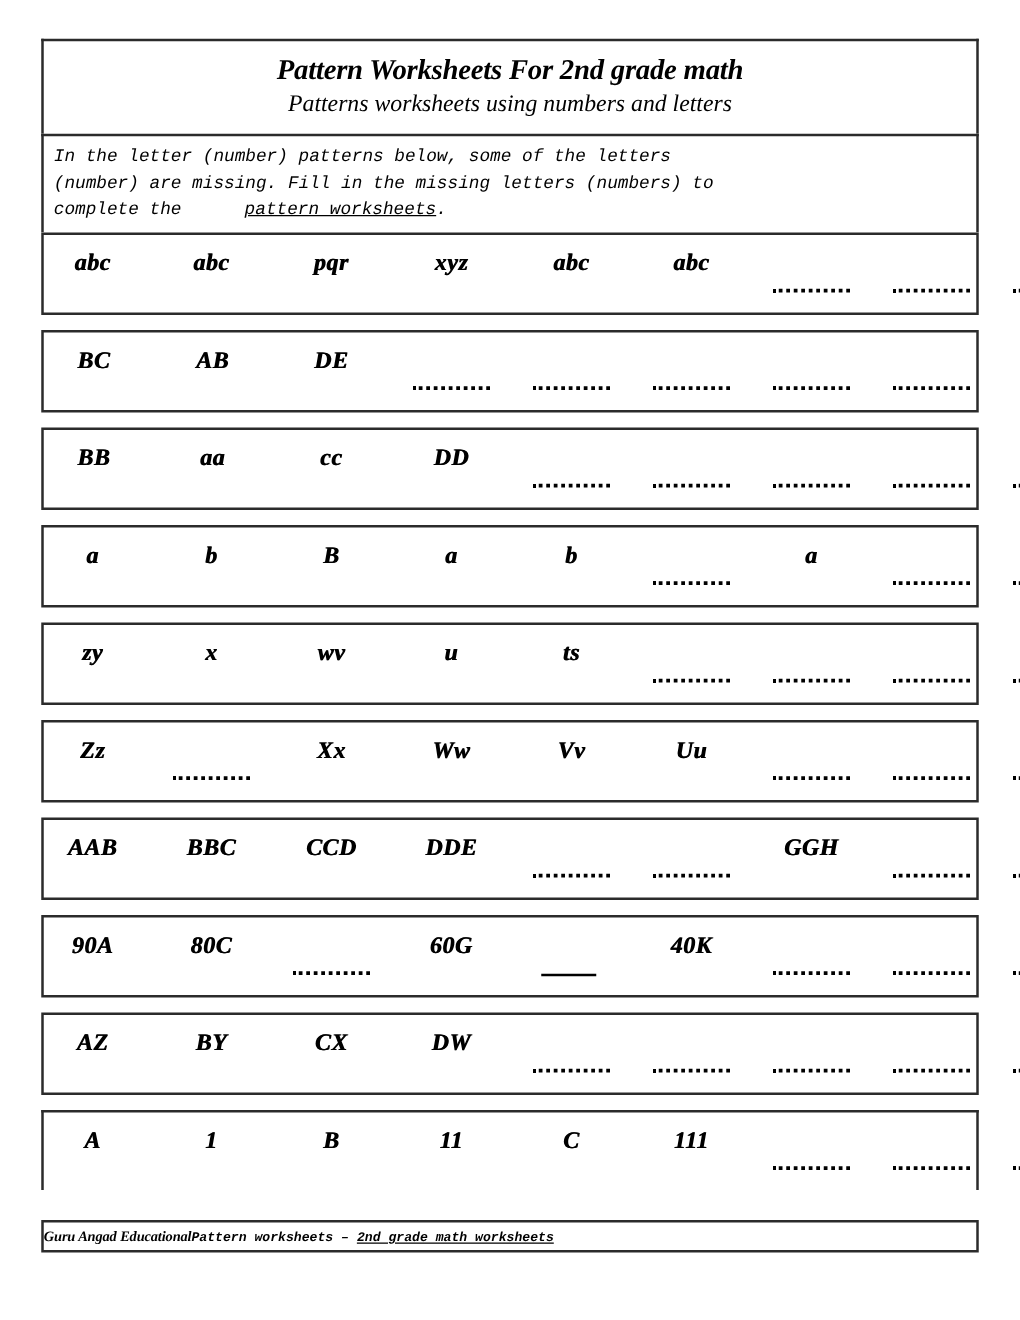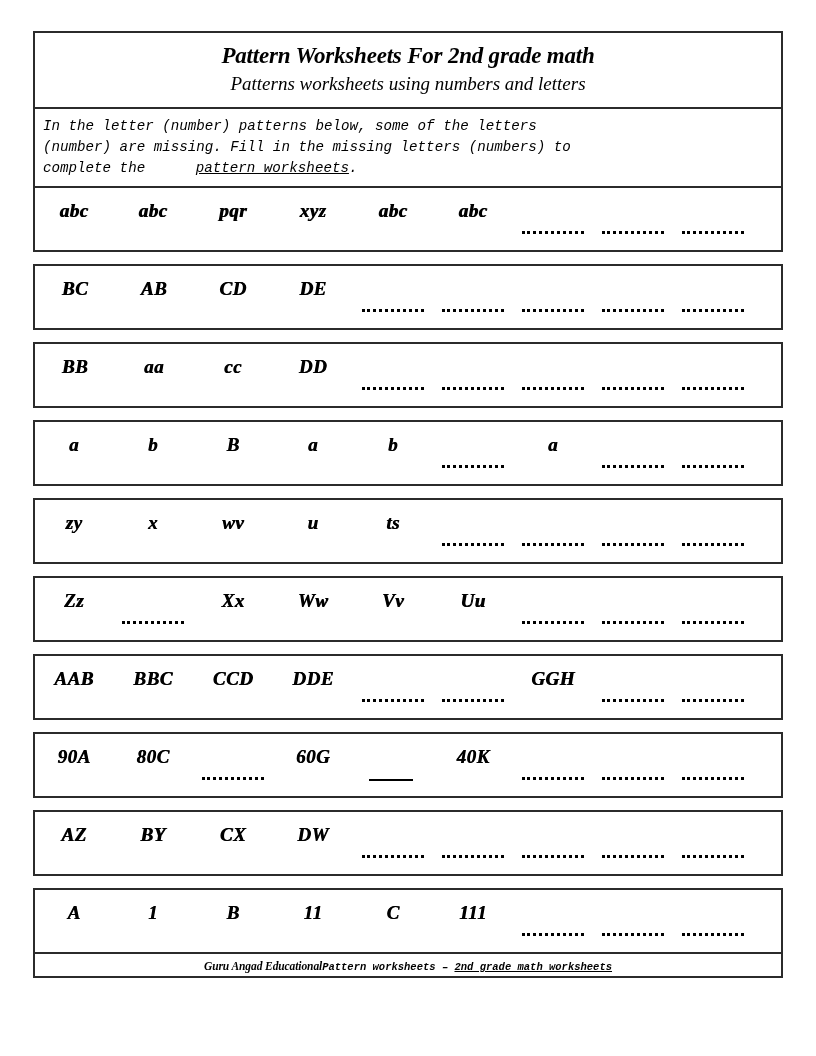--- a/index.html
+++ b/index.html
@@ -79,20 +79,21 @@
   }
   .row-box.no-bottom {
     border-bottom: none;
   }
 
   .cells {
     position: absolute;
     left: 0; top: 0; right: 0; bottom: 0;
     display: flex;
     flex-direction: row;
+    gap: 16px;
   }
   .cell {
     position: relative;
     flex: 0 0 auto;
     width: 80px;
   }
   .cell .glyph {
     position: absolute;
     left: 0;
     right: 0;
@@ -122,23 +123,23 @@
   }
 
   
   .cell.c1 { width: 78px; }
 
   
   .footer-box {
     border: 2px solid #2b2b2b;
     background: #fff;
     height: 22px;
-    text-align: center;
     line-height: 21px;
     white-space: nowrap;
+    margin-top: 24px;
   }
   .footer-brand {
     font-family: "Liberation Serif", serif;
     font-weight: bold;
     font-size: 11.5px;
     color: #000;
     letter-spacing: -0.1px;
   }
   .footer-text {
     font-family: "Liberation Mono", monospace;
@@ -204,23 +205,20 @@
       </div>
       <div class="row-box">
         <div class="cells">
           <div class="cell">
             <div class="glyph">BC</div>
           </div>
           <div class="cell c1">
             <div class="glyph">AB</div>
           </div>
           <div class="cell">
-            <div class="glyph">CD</div>
-          </div>
-          <div class="cell">
             <div class="glyph">DE</div>
           </div>
           <div class="cell">
             <div class="blank"></div>
           </div>
           <div class="cell">
             <div class="blank"></div>
           </div>
           <div class="cell">
             <div class="blank"></div>

